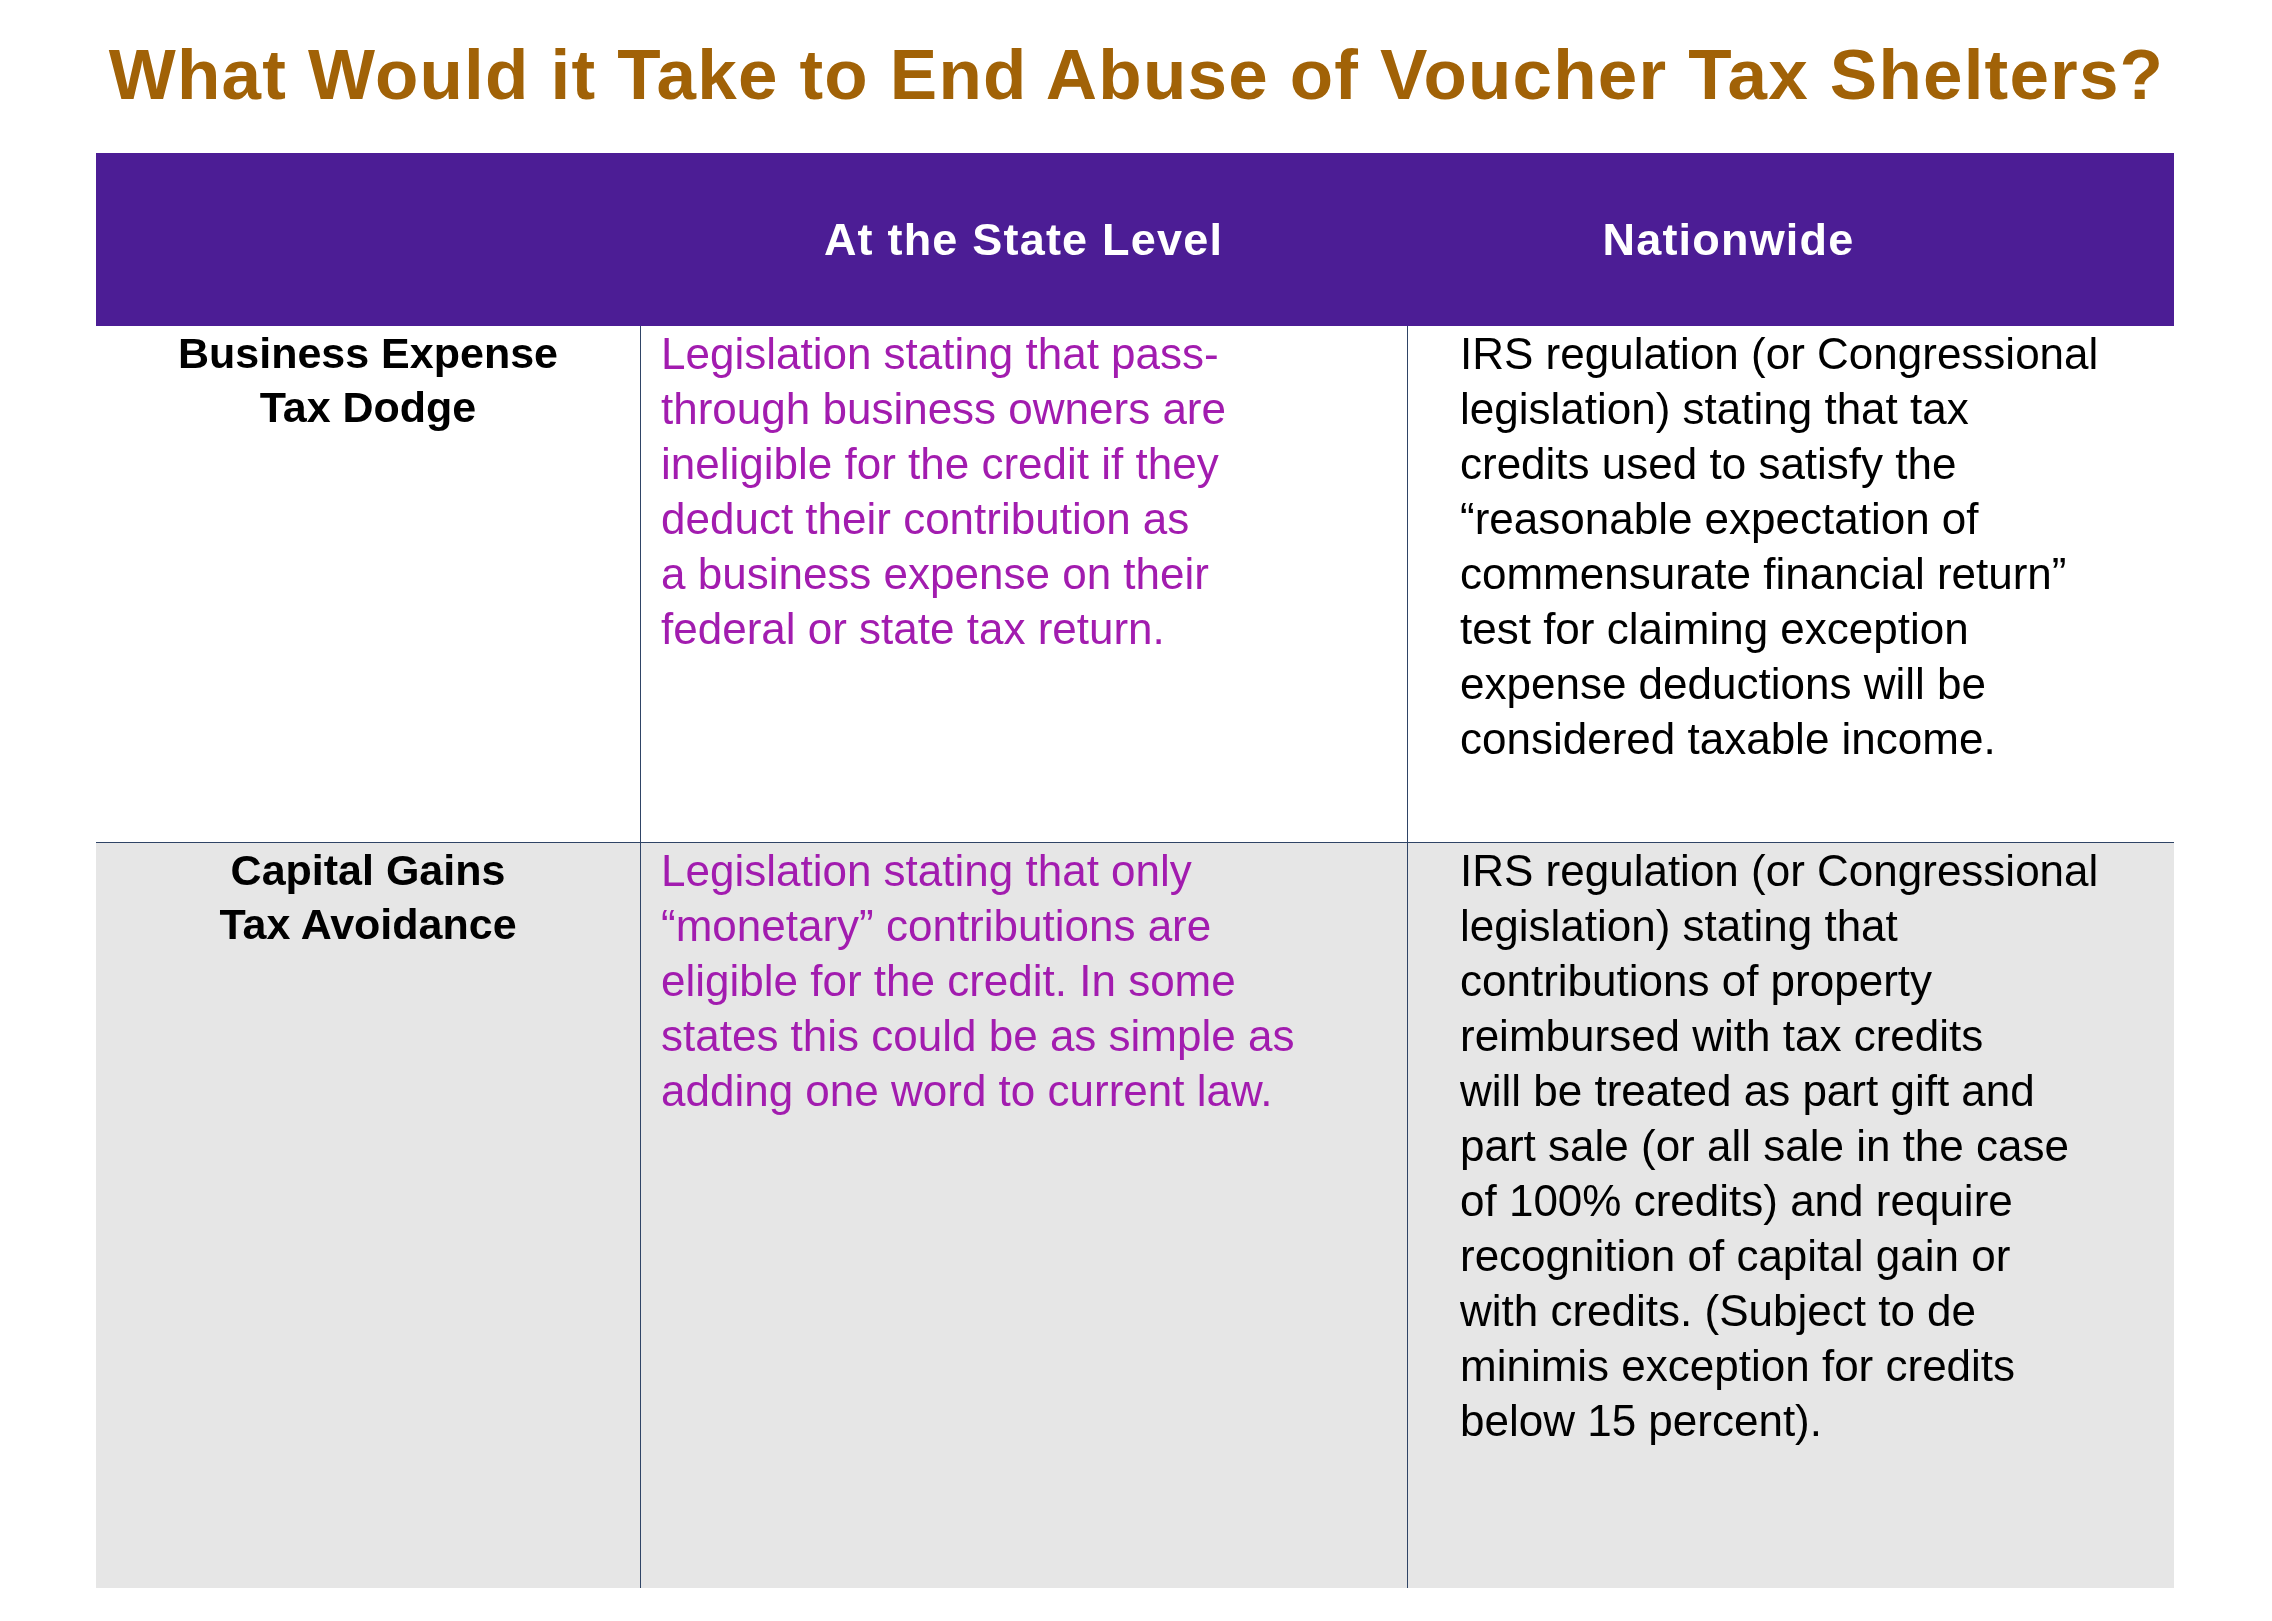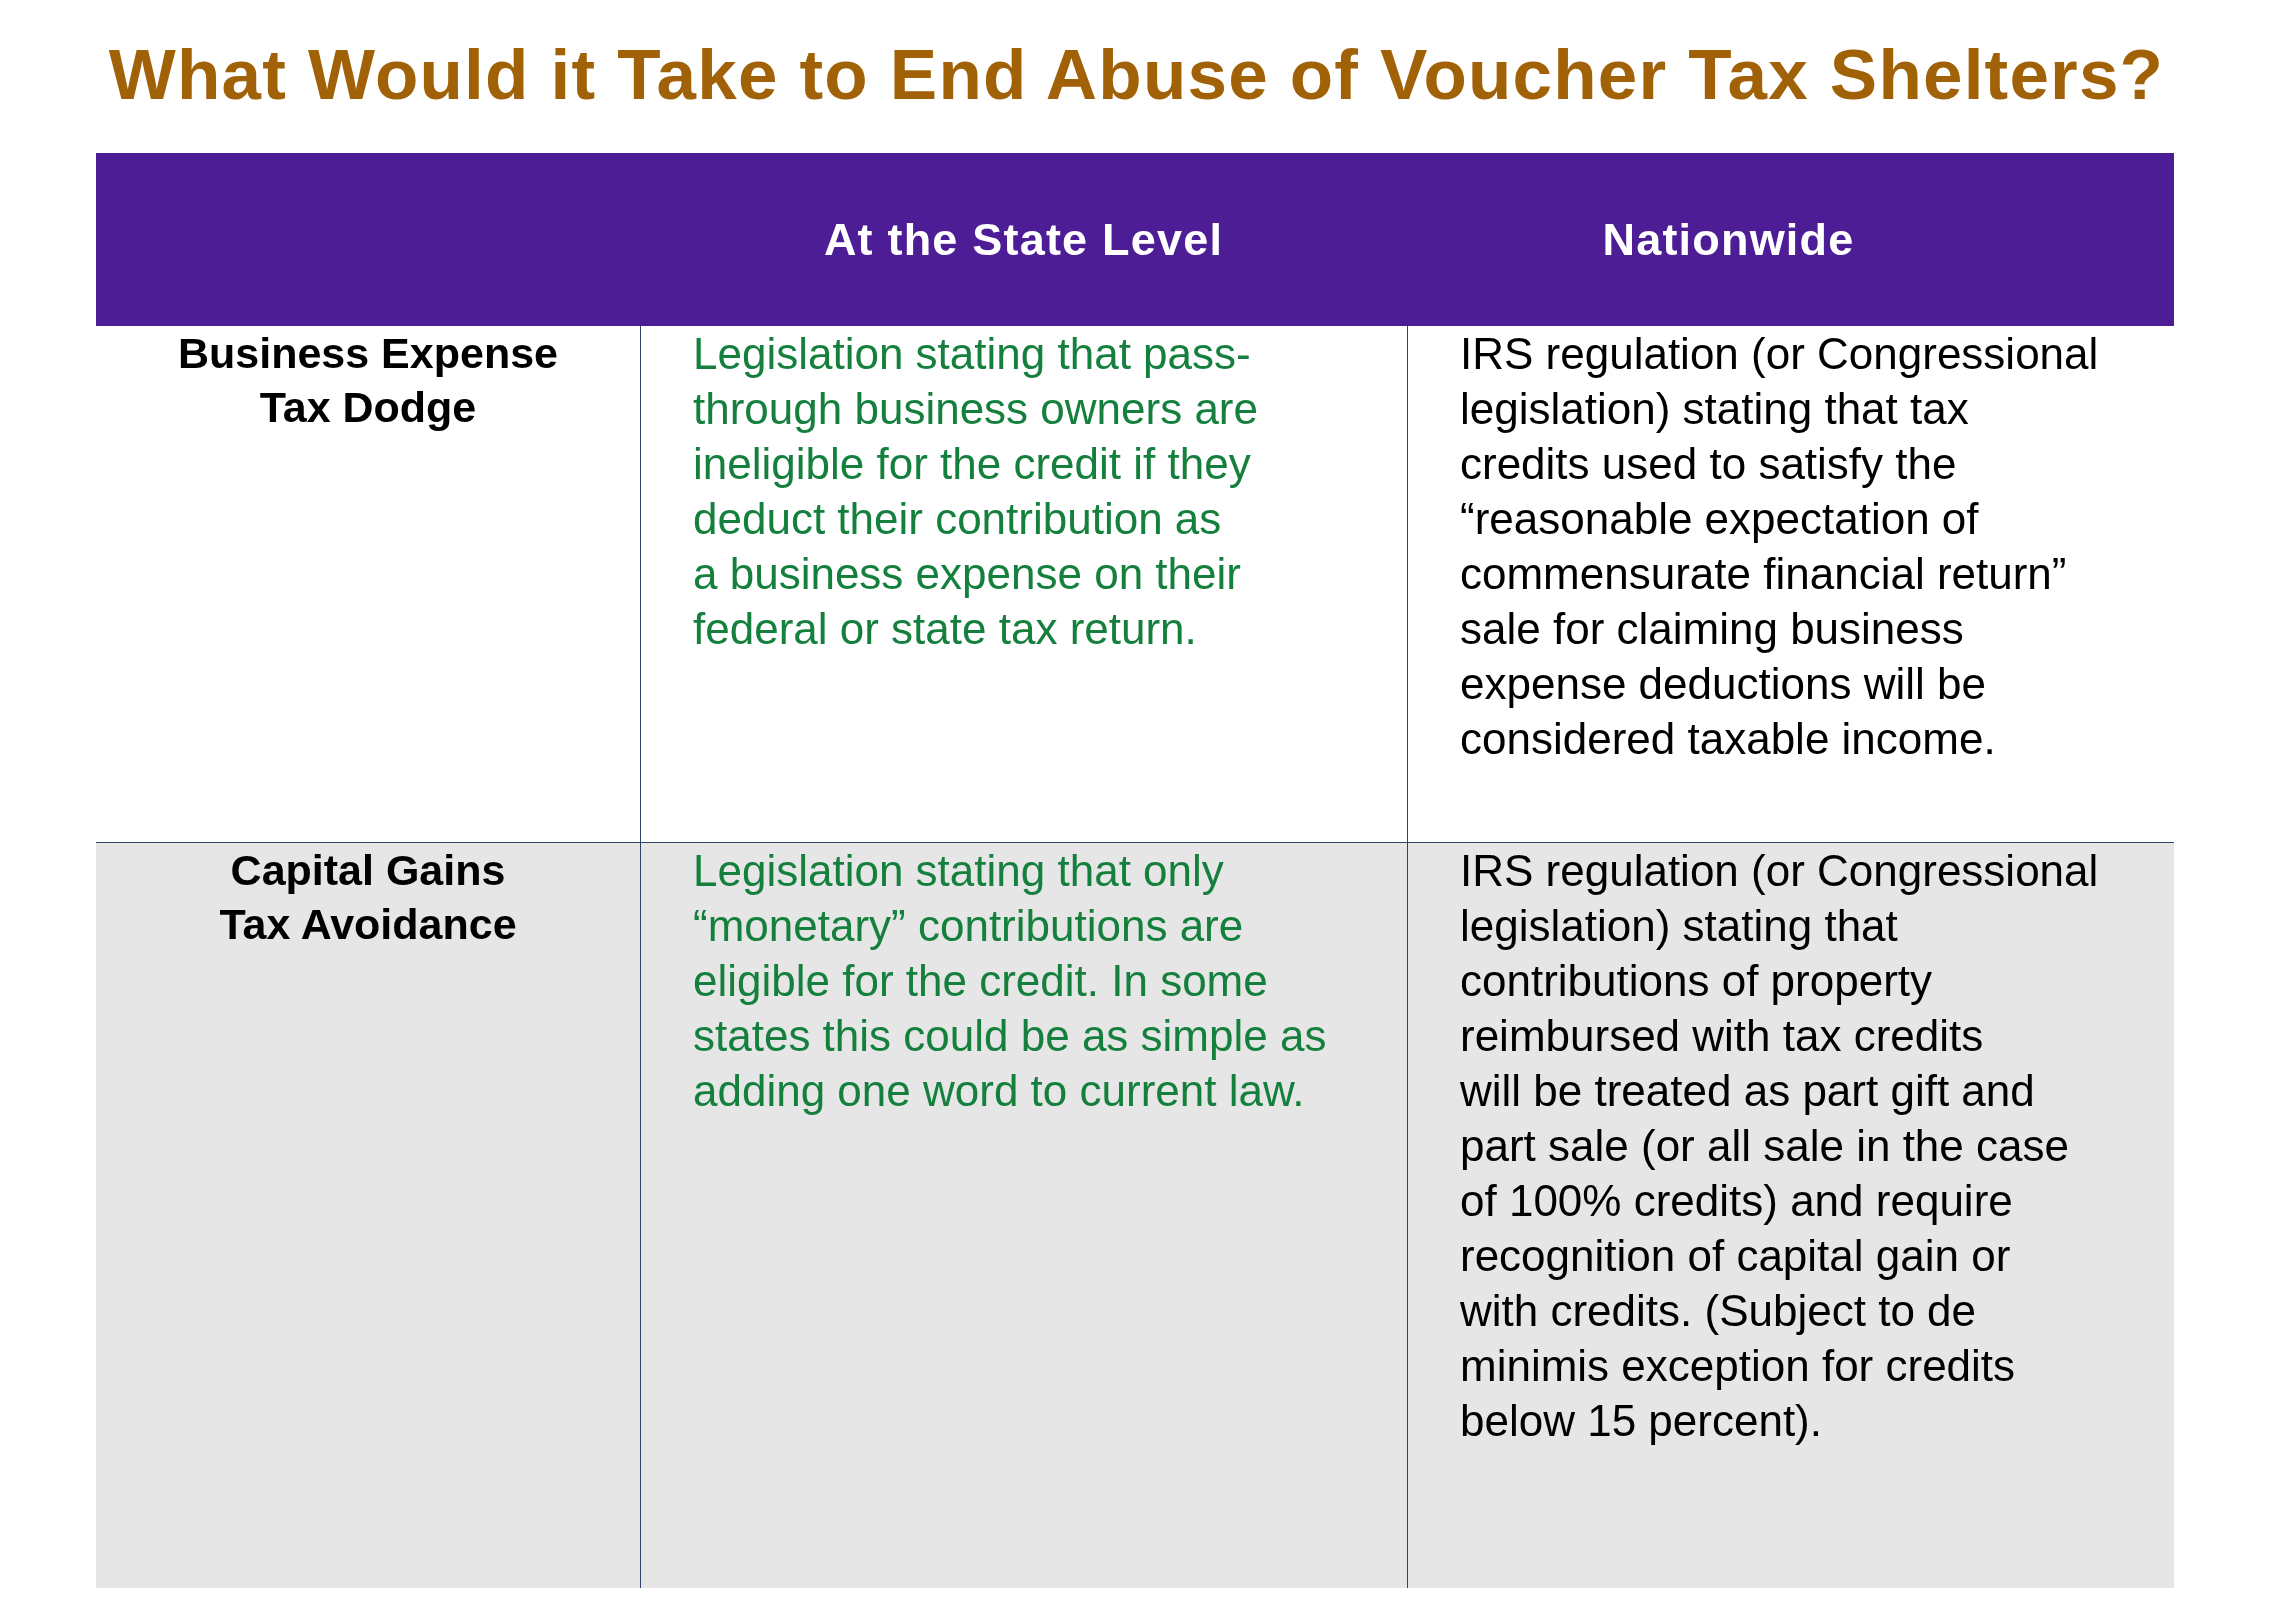--- a/index.html
+++ b/index.html
@@ -11,22 +11,22 @@
   .table { position: absolute; left: 96px; top: 153px; width: 2078px; height: 1436px; }
   .header { position: absolute; left: 0; top: 0; width: 2078px; height: 173px; background: #4c1d95; }
   .hcell { position: absolute; top: 0; height: 173px; display: flex; align-items: center;
            justify-content: center; color: #ffffff; font-weight: 700; font-size: 45px; letter-spacing: 1.2px; }
   .row { position: absolute; left: 0; width: 2078px; }
   .row1 { top: 173px; height: 516px; background: #ffffff; }
   .row2 { top: 689px; height: 746px; background: #e6e6e6; border-top: 1.7px solid #2f4466; box-sizing: border-box; }
   .cell { position: absolute; top: 0; height: 100%; display: flex; box-sizing: border-box; }
   .c0 { left: 0; width: 544px; justify-content: center; text-align: center;
         font-weight: 700; font-size: 43px; line-height: 54px; color: #000; }
-  .c1 { left: 544px; width: 767px; padding-left: 52px; padding-right: 23px;
-        border-left: 1.2px solid #2f4466; font-size: 44px; line-height: 55px; color: #15803d; }
+  .c1 { left: 544px; width: 767px; padding-left: 20px; padding-right: 23px;
+        border-left: 1.2px solid #2f4466; font-size: 44px; line-height: 55px; color: #a21caf; }
   .c2 { left: 1311px; width: 767px; padding-left: 52px; padding-right: 17.3px;
         border-left: 1.2px solid #2f4466; font-size: 44px; line-height: 55px; color: #000; }
   .lines span { display: block; white-space: nowrap; }
 </style>
 </head>
 <body>
 
 <div class="title">What Would it Take to End Abuse of Voucher Tax Shelters?</div>
 
 <div class="table">
@@ -53,21 +53,21 @@
         <span>federal or state tax return.</span>
       </div>
     </div>
     <div class="cell c2">
       <div class="lines">
         <span>IRS regulation (or Congressional</span>
         <span>legislation) stating that tax</span>
         <span>credits used to satisfy the</span>
         <span>“reasonable expectation of</span>
         <span>commensurate financial return”</span>
-        <span>sale for claiming business</span>
+        <span>test for claiming exception</span>
         <span>expense deductions will be</span>
         <span>considered taxable income.</span>
       </div>
     </div>
   </div>
 
   <div class="row row2">
     <div class="cell c0">
       <div class="lines">
         <span>Capital Gains</span>

